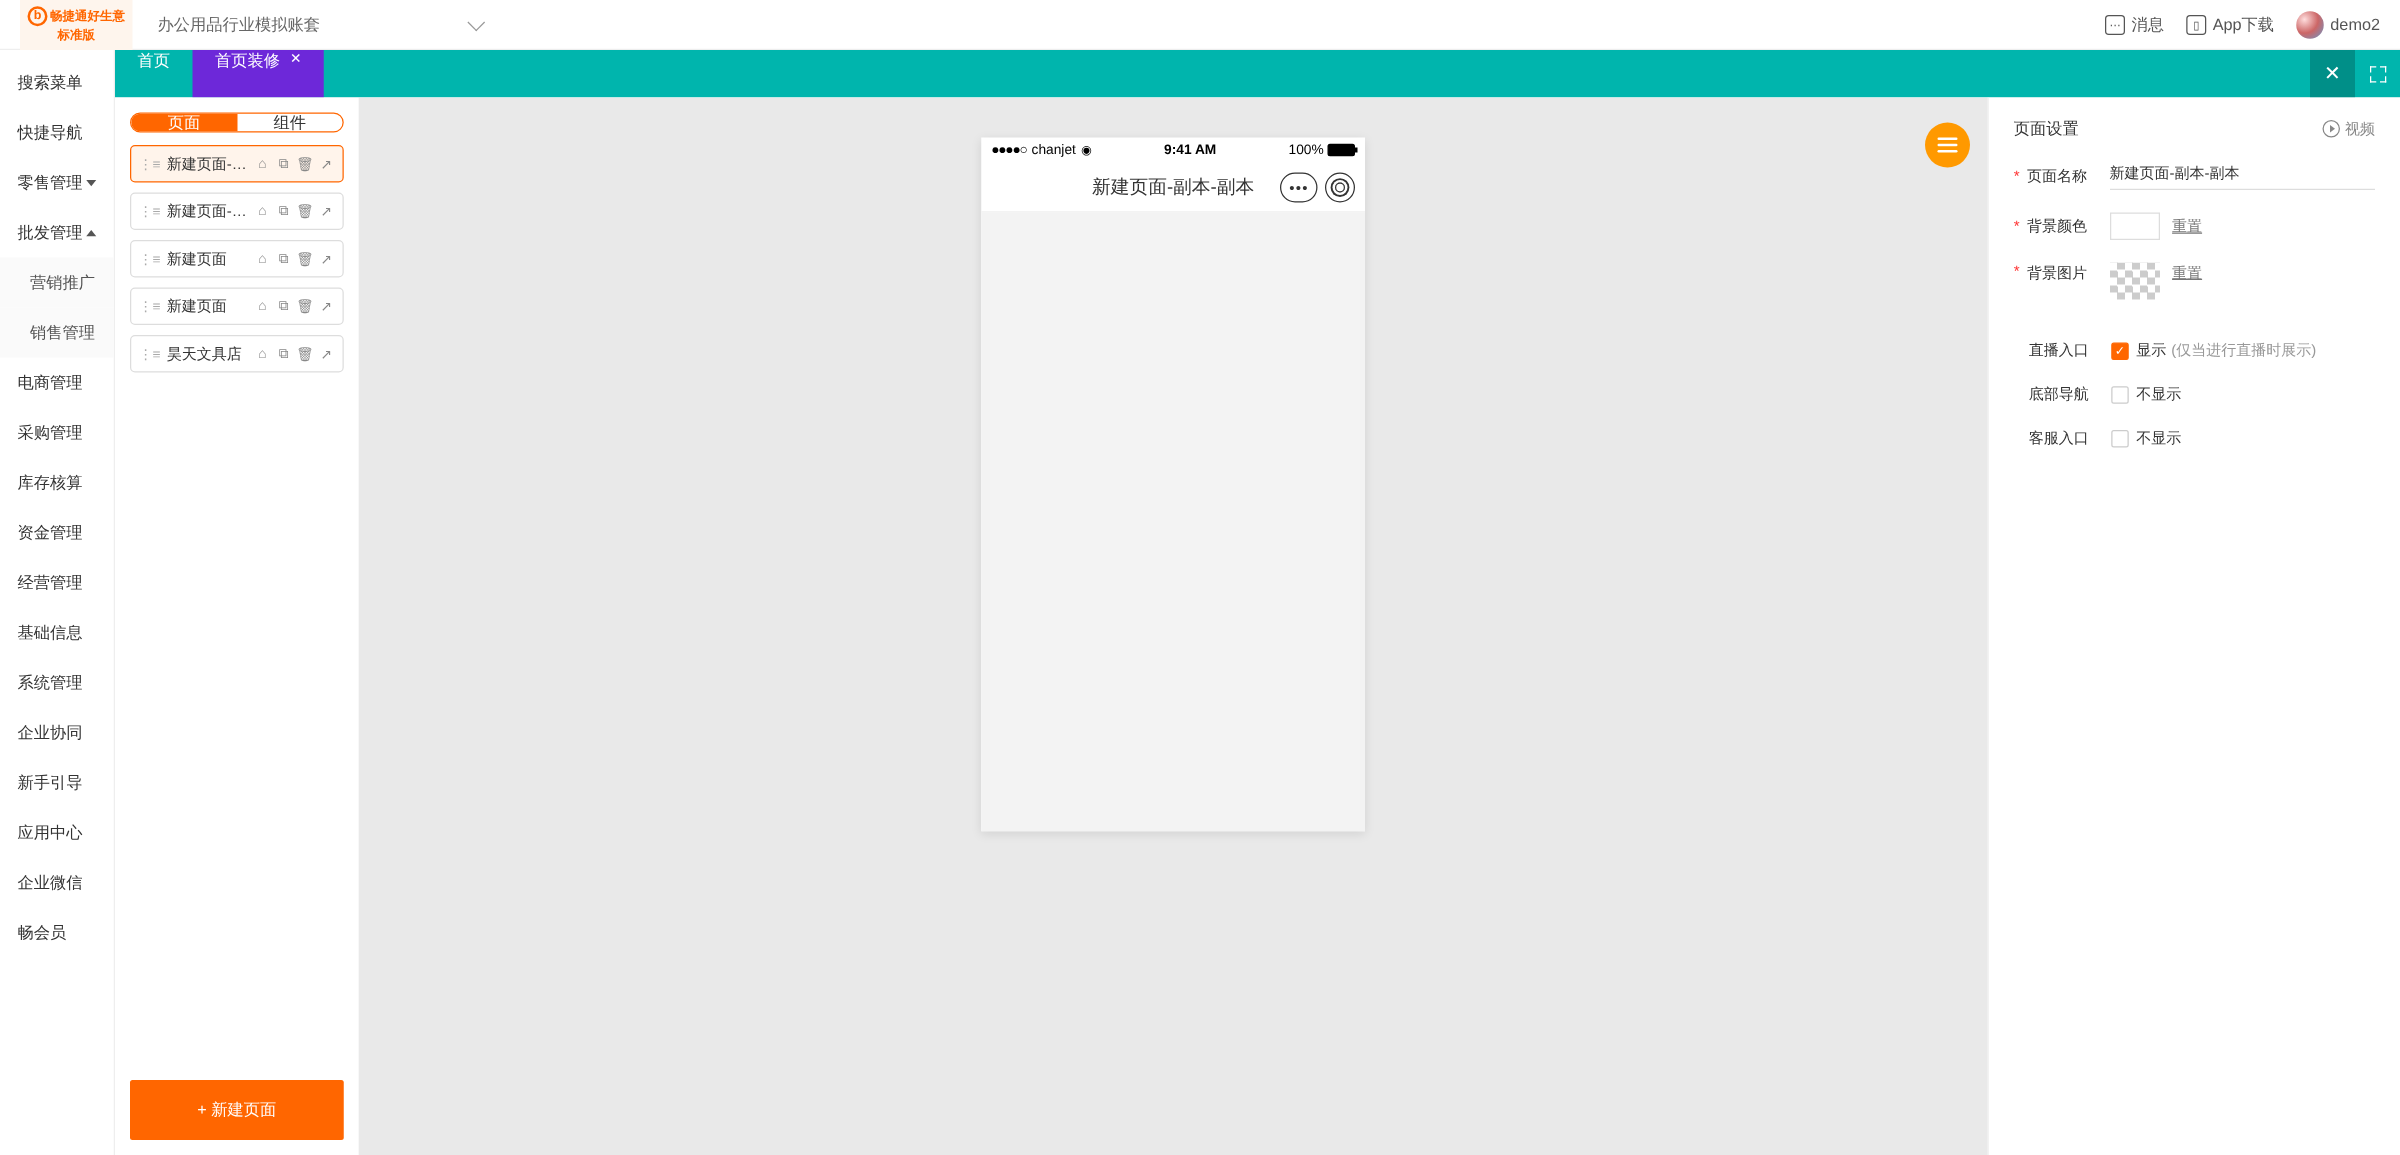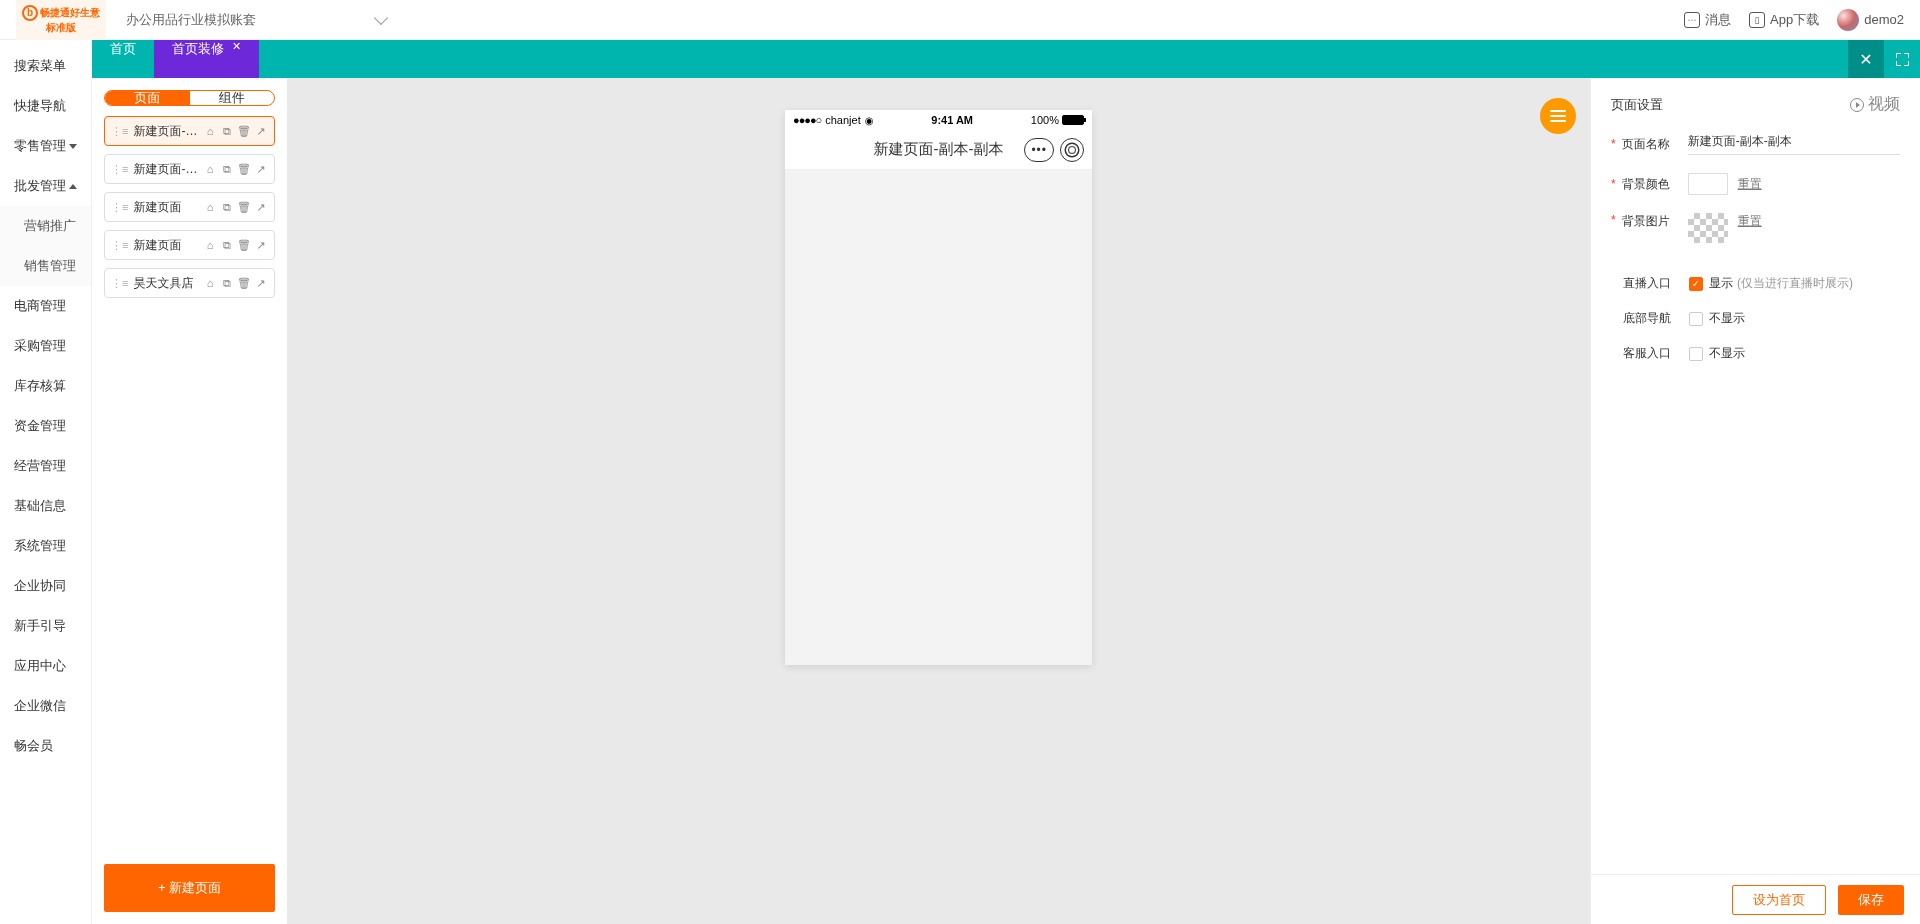--- a/index.html
+++ b/index.html
@@ -63,21 +63,21 @@
 .ph-right{position:absolute;right:8px;display:flex;gap:6px}
 .ph-btn{width:24px;height:24px;border:1.2px solid #333;border-radius:12px;display:flex;align-items:center;justify-content:center;font-size:12px}
 .ph-btn.pill{width:auto;padding:0 6px;letter-spacing:1px}
 .target{width:8px;height:8px;border-radius:50%;border:1.5px solid #333;box-shadow:0 0 0 2px #fff,0 0 0 3.5px #333}
 .ph-body{flex:1;background:#f3f3f3}
 .fab{position:absolute;top:20px;right:14px;width:36px;height:36px;border-radius:50%;background:#f90;display:flex;flex-direction:column;align-items:center;justify-content:center;gap:3px;cursor:pointer}
 .fab i{width:16px;height:2px;background:#fff;border-radius:1px}
 .right-col{width:330px;background:#fff;border-left:1px solid #eee;display:flex;flex-direction:column}
 .r-body{flex:1;padding:16px 20px;overflow:auto}
 .r-head{display:flex;align-items:center;justify-content:space-between;margin-bottom:18px}
-.vid{display:flex;align-items:center;gap:4px;color:#888;font-size:16px;cursor:pointer}
+.vid{display:flex;align-items:center;gap:4px;color:#888;font-size:12px;cursor:pointer}
 .play-c{width:14px;height:14px;border:1px solid #888;border-radius:50%;display:flex;align-items:center;justify-content:center}
 .play-t{width:0;height:0;border-top:3px solid transparent;border-bottom:3px solid transparent;border-left:4px solid #888;margin-left:1px}
 .form-row{display:flex;align-items:center;margin-bottom:18px;font-size:12px}
 .req{color:#f33;margin-right:6px}
 .f-label{width:66px;color:#333}
 .f-val{flex:1}
 .underline{border-bottom:1px solid #ddd;padding-bottom:4px}
 .color-box{width:40px;height:22px;border:1px solid #ddd;background:#fff;margin-right:10px}
 .checker{width:40px;height:30px;margin-right:10px;background:repeating-conic-gradient(#ccc 0 25%,#fff 0 50%) 0 0/12px 12px}
 .reset-link{color:#777;cursor:pointer;text-decoration:underline}
@@ -340,20 +340,16 @@
             <span>不显示</span>
           </div>
 
           <div class="form-row">
             <span style="width:12px"></span>
             <span class="f-label">客服入口</span>
             <span class="cb"></span>
             <span>不显示</span>
           </div>
         </div>
-        <div class="r-foot">
-          <div class="btn ghost">设为首页</div>
-          <div class="btn primary">保存</div>
-        </div>
       </div>
     </div>
   </div>
 </div>
 
 </body></html>

